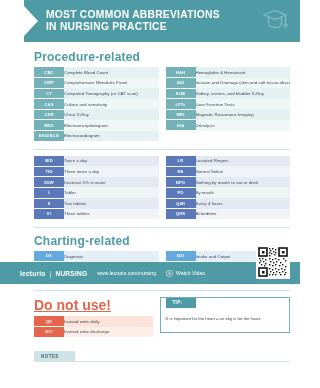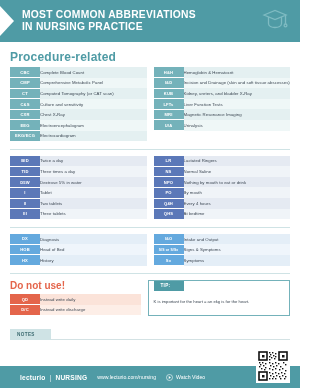--- a/index.html
+++ b/index.html
@@ -2,21 +2,21 @@
 <html><head>
 <meta charset="utf-8">
 <style>
   * { box-sizing: border-box; margin: 0; padding: 0; }
   html, body {
     width: 300px; height: 388px;
     font-family: "Liberation Sans", sans-serif;
     background: #ffffff;
     overflow: hidden;
   }
-  .sheet { position: relative; width: 300px; height: 388px; background: #fff; }
+  .sheet { position: relative; width: 300px; height: 284px; background: #fff; padding-left: 24px; }
 
   
   .header {
     position: relative;
     height: 42px;
     background: #4f9ba5;
     display: flex; align-items: center;
     padding-left: 22px;
   }
   .header-arrow {
@@ -88,21 +88,21 @@
 
   
   .t-warn td.code { background: #e4654b; border-bottom: 1px solid #ffffff; }
   .t-warn tr:nth-child(odd)  td.def { background: #fbe3d9; }
   .t-warn tr:nth-child(even) td.def { background: #fdeee7; }
 
   
   .lower { display: flex; gap: 7px; align-items: flex-start; }
   .warnbox { flex: 1 1 0; }
   .warn-title {
-    color: #e4654b; font-size: 10px; font-weight: bold; margin-bottom: 3px;
+    color: #e4654b; font-size: 14px; font-weight: bold; margin-bottom: 3px; text-decoration: underline;
   }
   .tipbox {
     flex: 1 1 0;
     border: 1px solid #74b2ba;
     position: relative;
     min-height: 36px;
     padding: 8px 5px 5px 5px;
   }
   .tip-tab {
     position: absolute; left: 5px; top: -0px;
@@ -302,20 +302,21 @@
             </tr>
           </tbody>
             </table>
         </div>
       </div>
     </div>
 
     <div class="divider"></div>
 
     <div class="section">
+      <div class="section-title">Charting-related</div>
       <div class="cols">
         <div class="col">
           <table class="abbr t-chart">
             <tbody>
                 <tr>
               <td class="code">DX</td>
               <td class="def">Diagnosis</td>
             </tr>
             <tr>
               <td class="code">HOB</td>

